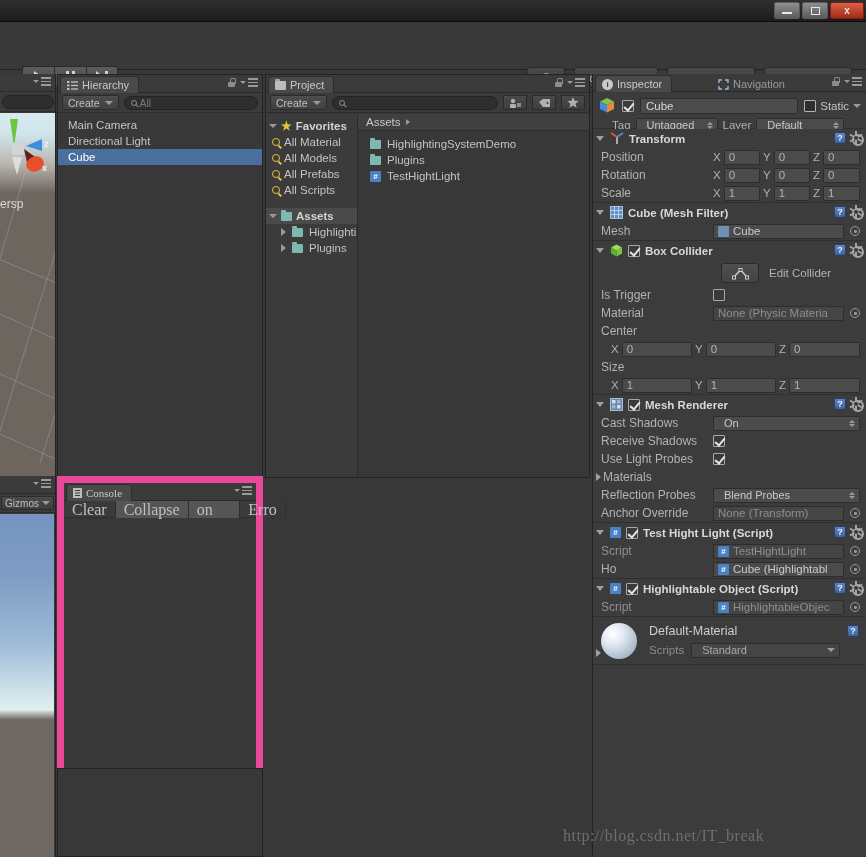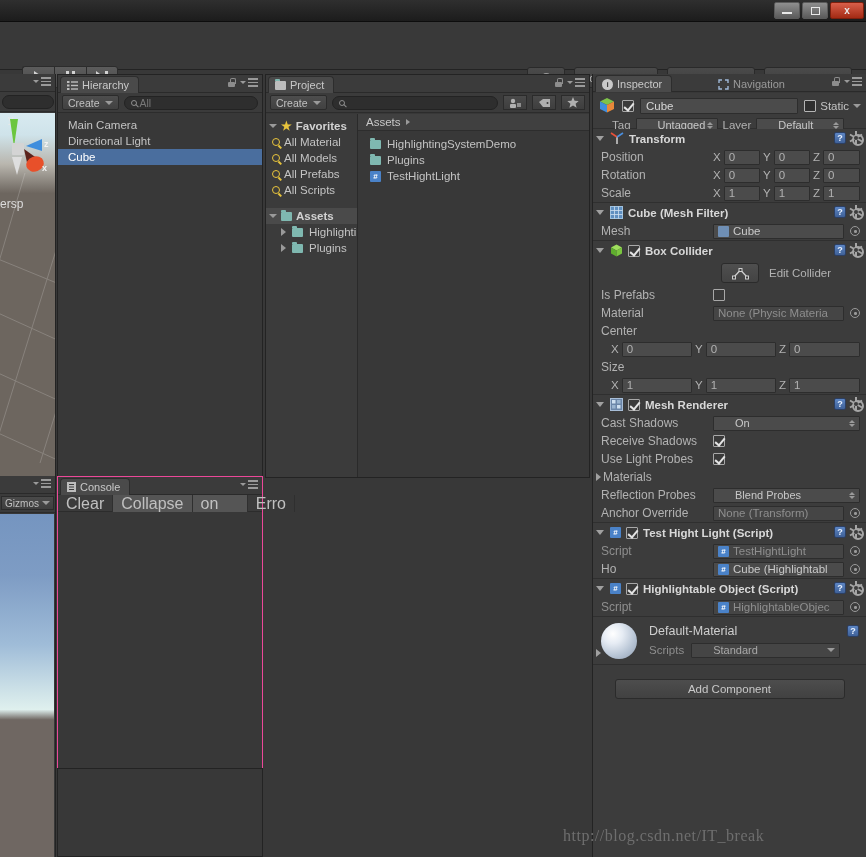--- a/index.html
+++ b/index.html
@@ -131,21 +131,21 @@
   .star{ color:#e8c43c; font-size:12px; flex:none;}
   .qicon{ width:8px;height:8px;border:1.5px solid #e8c43c;border-radius:50%;position:relative;flex:none;margin-left:6px;}
   .qicon:after{content:"";position:absolute;right:-3px;bottom:-2px;width:4px;height:1.5px;background:#e8c43c;transform:rotate(45deg);}
   .folder{ width:11px;height:9px;background:#7fb8b0;border-radius:1px;position:relative;flex:none;}
   .folder:before{content:"";position:absolute;left:0;top:-2px;width:5px;height:2px;background:#7fb8b0;border-radius:1px 1px 0 0;}
   .csicon{ width:11px;height:11px;background:#4a82c8;border-radius:1px;color:#fff;font-size:8px;display:flex;align-items:center;justify-content:center;flex:none;font-weight:bold;}
   .prow2{ height:16px; display:flex; align-items:center; gap:6px; padding-left:12px; color:#c3c3c3; font-size:11.5px;}
   .ptool{ width:24px;height:15px;background:linear-gradient(#4a4a4a,#3e3e3e);border:1px solid #2b2b2b;display:flex;align-items:center;justify-content:center;}
 
   
-  #console{ left:57px; top:476px; width:206px; height:334px; border:1px solid #ec4899;}
+  #console{ left:57px; top:476px; width:206px; height:334px; border:7px solid #ec4899;font-family:Liberation Serif, serif;}
   .conbar{ height:17px; background:#3b3b3b; border-bottom:1px solid #2c2c2c; display:flex;}
   .conbtn{ height:17px; padding:0 8px; display:flex;align-items:center;color:#c0c0c0;font-size:16px; border-right:1px solid #2f2f2f;}
   .conbtn.on{ background:#555; }
   .conbody{ position:absolute; left:0; top:36px; right:0; bottom:0; background:#383838;}
   #console2{ left:57px; top:768px; width:206px; height:89px; background:#383838; border:1px solid #232323;}
 
   
   #scenestrip{ left:0; top:74px; width:56px; height:404px; border-right:1px solid #232323; overflow:hidden;}
   .scenehead{ height:18px; background:#3b3b3b; position:relative; border-bottom:1px solid #2a2a2a;}
   .scenesub{ height:20px; background:#3b3b3b; border-bottom:1px solid #2c2c2c; display:flex;align-items:center;padding-left:2px;}
@@ -171,21 +171,21 @@
   .obj-header{ height:36px; background:#3c3c3c; border-bottom:1px solid #2f2f2f; position:relative; padding:4px 5px 0 5px;}
   .objrow1{ display:flex; align-items:center; gap:6px; height:17px;}
   .cubeicon{ width:18px;height:18px;flex:none; position:relative;}
   .cb{ position:absolute;width:12px;height:12px;border:1px solid #b5b5b5;background:#2f2f2f;border-radius:1px;flex:none;}
   .chk{ width:12px;height:12px;border:1px solid #a8a8a8;background:#3a3a3a;border-radius:1px;position:relative;flex:none;}
   .chk.on:after{content:"";position:absolute;left:3px;top:0px;width:4px;height:8px;border:solid #e4e4e4;border-width:0 2px 2px 0;transform:rotate(40deg);}
   .namefield{ flex:1; height:16px; background:#4b4b4b; border:1px solid #2d2d2d; border-radius:1px; display:flex;align-items:center;padding:0 5px;color:#d6d6d6;font-size:11.5px;}
   .statictoggle{ display:flex;align-items:center;gap:4px;color:#c3c3c3;font-size:11.5px;}
   .objrow2{ display:flex; align-items:center; gap:5px; height:16px; margin-top:3px; padding-left:14px;}
   .lbl{ color:#b2b2b2; font-size:11.5px;}
-  .enumfield{ height:15px; background:#4b4b4b; border:1px solid #2d2d2d; border-radius:1px; display:flex;align-items:center;justify-content:space-between;padding:0 4px 0 21px;color:#c8c8c8;font-size:11px;}
+  .enumfield{ height:15px; background:#4b4b4b; border:1px solid #2d2d2d; border-radius:1px; display:flex;align-items:center;justify-content:space-between;padding:0 4px 0 10px;color:#c8c8c8;font-size:11px;}
   .updown{ display:flex;flex-direction:column;align-items:center;gap:1px;}
   .updown i{width:0;height:0;border-left:3px solid transparent;border-right:3px solid transparent;}
   .updown i.u{border-bottom:3px solid #9a9a9a;}
   .updown i.d{border-top:3px solid #9a9a9a;}
 
   .comp{ border-bottom:1px solid #2f2f2f; }
   .comp-head{ height:19px; display:flex; align-items:center; gap:5px; padding:0 4px 0 3px; background:#3c3c3c; position:relative;}
   .comp-title{ font-weight:bold; color:#d8d8d8; font-size:11.5px;}
   .comp-icons{ position:absolute; right:4px; top:3px; display:flex;align-items:center;gap:4px;}
   .helpicon{ width:12px;height:12px;border-radius:2px;background:linear-gradient(#5d86c4,#3f6198);border:1px solid #2c3f63;color:#eaf2ff;font-size:9px;display:flex;align-items:center;justify-content:center;font-weight:bold;}
@@ -740,21 +740,21 @@
             <svg width="17" height="13" viewBox="0 0 17 13">
               <path d="M2 10 L8.5 3 L15 10" stroke="#cfcfcf" stroke-width="1.2" fill="none"></path>
               <rect x="0.5" y="9" width="3" height="3" fill="#3c3c3c" stroke="#cfcfcf"></rect>
               <rect x="7" y="1.5" width="3" height="3" fill="#3c3c3c" stroke="#cfcfcf"></rect>
               <rect x="13.5" y="9" width="3" height="3" fill="#3c3c3c" stroke="#cfcfcf"></rect>
             </svg>
           </div>
           <span class="lbl">Edit Collider</span>
         </div>
         <div class="prow3">
-          <span class="plabel">Is Prefabs</span>
+          <span class="plabel">Is Trigger</span>
           <span class="chk"></span>
         </div>
         <div class="prow3">
           <span class="plabel">Material</span>
           <div class="objfield dim" style="flex:1;margin-right:2px">
             <span>None (Physic Materia</span>
           </div>
           <span class="target" style="margin-right:6px"></span>
         </div>
         <div class="prow3">
@@ -935,22 +935,19 @@
             <span style="color:#8e8e8e;font-size:11.5px">Scripts</span>
             <div class="enumfield" style="flex:1;margin-right:18px;background:#454545;color:#a8a8a8">
               <span>Standard</span>
               <span class="caret"></span>
             </div>
           </div>
         </div>
         <span class="helpicon" style="position:absolute;right:7px;top:8px">?</span>
       </div>
 
-      <div class="addcomp">
-        <span>Add Component</span>
-      </div>
 
     </div>
   </div>
 
   <div class="watermark">http://blog.csdn.net/IT_break</div>
 
 </div>
 
 </body></html>

